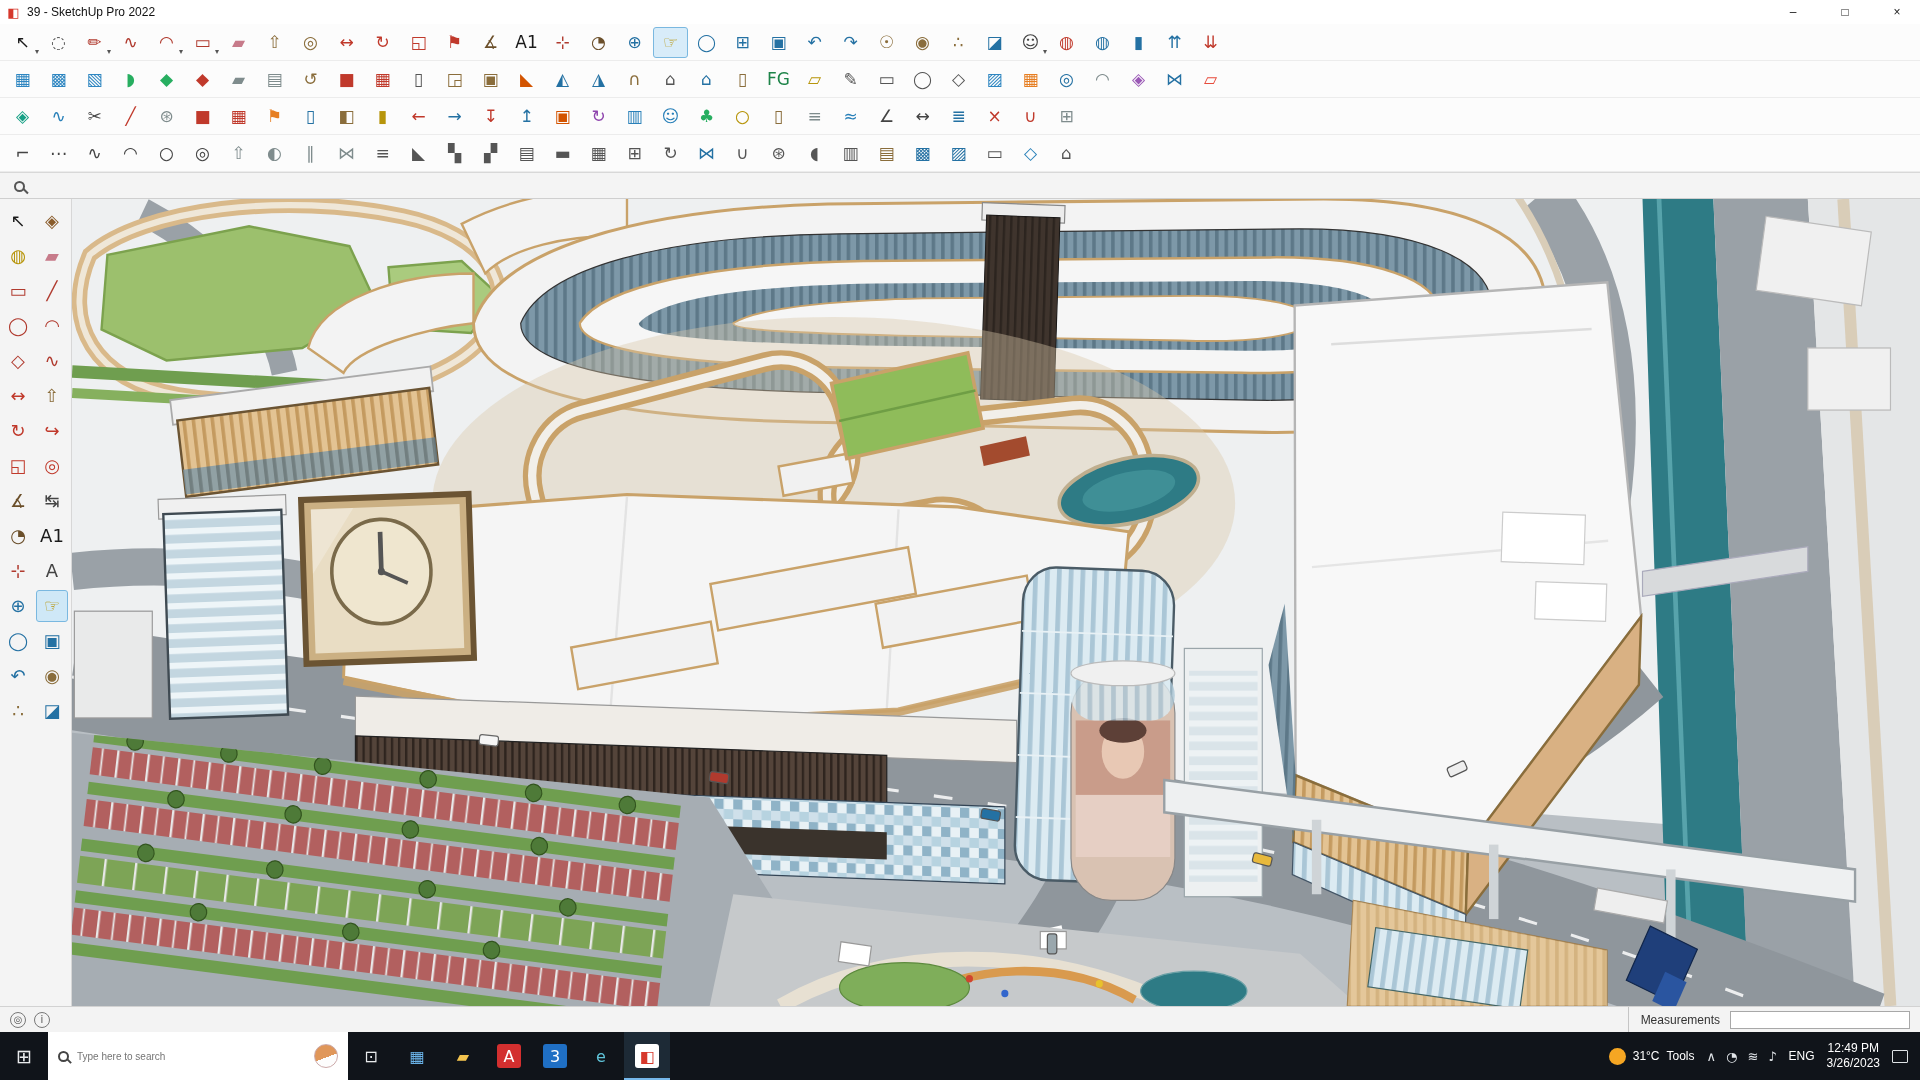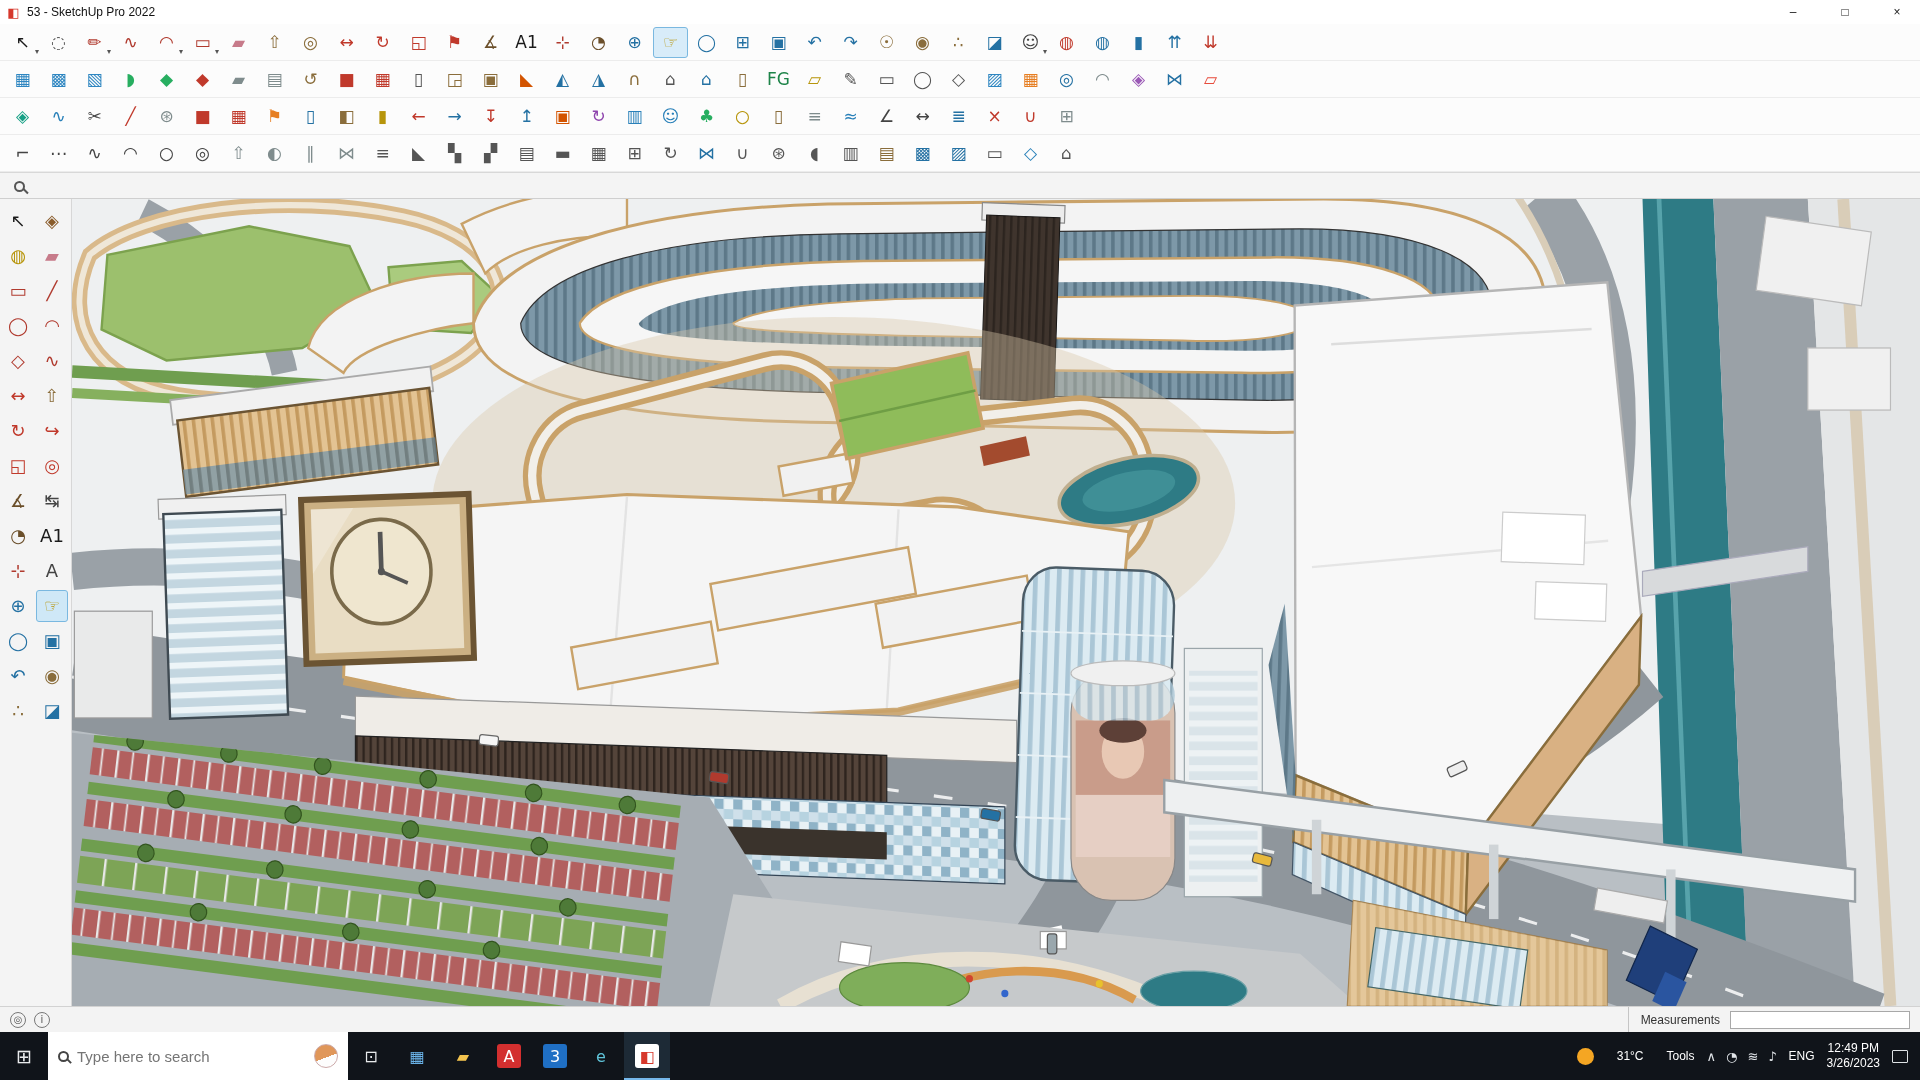--- a/index.html
+++ b/index.html
@@ -38,41 +38,41 @@
 .statusbar{height:26px;background:#f3f3f3;border-top:1px solid #d2d2d2;display:flex;align-items:center;gap:8px;padding:0 10px;font-size:12px;color:#333;flex:0 0 auto}
 .sb-circle{width:16px;height:16px;border:1.5px solid #777;border-radius:50%;display:flex;align-items:center;justify-content:center;font-size:10px;color:#555;font-family:"DejaVu Sans",sans-serif}
 .measure-wrap{margin-left:auto;display:flex;align-items:center;gap:10px;border-left:1px solid #c5c5c5;padding-left:12px;height:100%}
 .measure-input{width:180px;height:18px;border:1px solid #a8a8a8;background:#fff;font-size:12px;padding:0 4px}
 
 .taskbar{height:48px;background:#10141a;display:flex;align-items:stretch;color:#fff;flex:0 0 auto}
 .start{width:48px;display:flex;align-items:center;justify-content:center;font-family:"DejaVu Sans",sans-serif;font-size:19px;color:#e8eaec}
 .searchbox{width:300px;background:#fff;display:flex;align-items:center;gap:8px;padding:0 10px;margin:0}
 .mag2{width:11px;height:11px;border:2px solid #444;border-radius:50%;position:relative;flex:0 0 auto}
 .mag2::after{content:"";position:absolute;width:6px;height:2px;background:#444;transform:rotate(45deg);right:-5px;bottom:-2px}
-.search-input{border:none;outline:none;flex:1;font-size:15px;color:#ec4899;background:transparent;min-width:0}
+.search-input{border:none;outline:none;flex:1;font-size:10px;color:#ec4899;background:transparent;min-width:0}
 .corgi{width:24px;height:24px;border-radius:50%;background:linear-gradient(160deg,#e0975a 55%,#fdfdfd 55%);border:1px solid #caa;flex:0 0 auto}
 .tapp{width:46px;display:flex;align-items:center;justify-content:center}
 .tapp .g{font-family:"DejaVu Sans",sans-serif;min-width:24px;height:24px;display:flex;align-items:center;justify-content:center;border-radius:3px;font-size:16px}
 .tapp.active{background:#1d2a36;box-shadow:inset 0 -2px 0 #76b9ed}
 .tray{margin-left:auto;display:flex;align-items:center;gap:12px;padding:0 12px;font-size:12px}
-.weather{display:flex;align-items:center;gap:23px;white-space:nowrap}
+.weather{display:flex;align-items:center;gap:7px;white-space:nowrap}
 .sun{width:17px;height:17px;border-radius:50%;background:#f5a623;flex:0 0 auto}
 .tray-g{font-family:"DejaVu Sans",sans-serif;font-size:13px;color:#e2e6ea}
 .lang{font-size:12px}
 .clock{text-align:center;font-size:12px;line-height:15px;white-space:nowrap}
 .notif{width:16px;height:13px;border:1.5px solid #dfe3e6;border-radius:1px}
 </style>
 </head>
 <body>
 
 <div class="app">
 
   <div class="titlebar">
     <span class="appico">◧</span>
-    <span>53 - SketchUp Pro 2022</span>
+    <span>39 - SketchUp Pro 2022</span>
     <span class="tb-spacer"></span>
     <span class="winbtn">–</span>
     <span class="winbtn">□</span>
     <span class="winbtn">×</span>
   </div>
 
 
   <div class="toolbars">
     <div class="trow">
 

